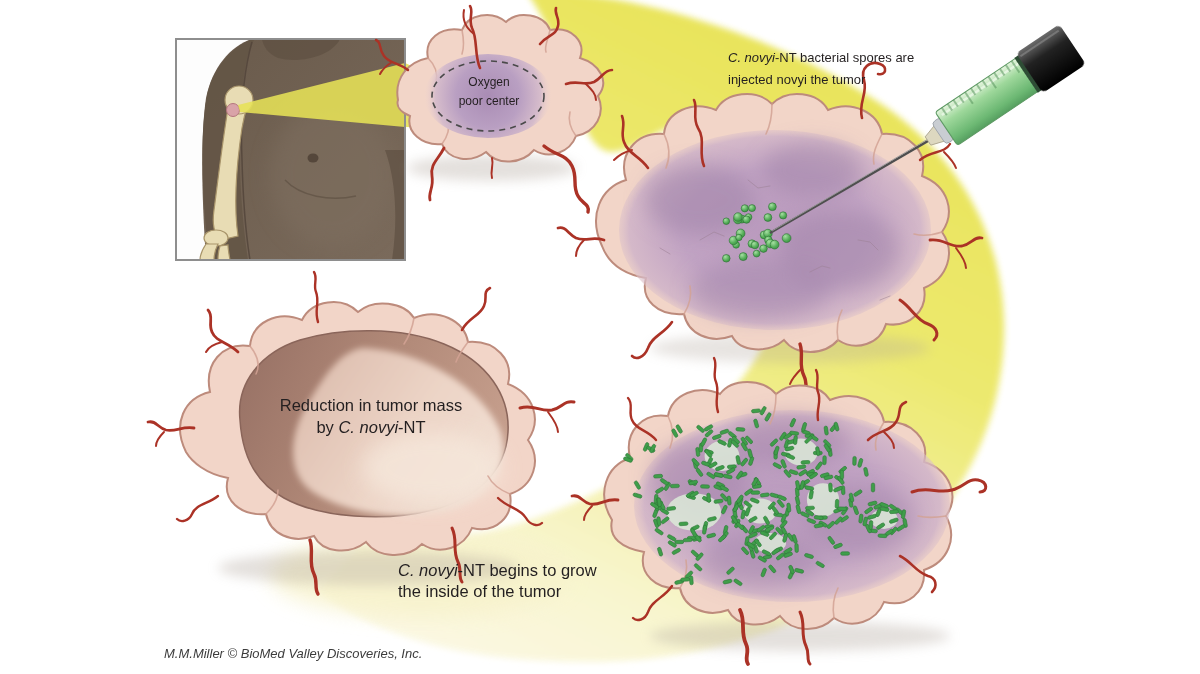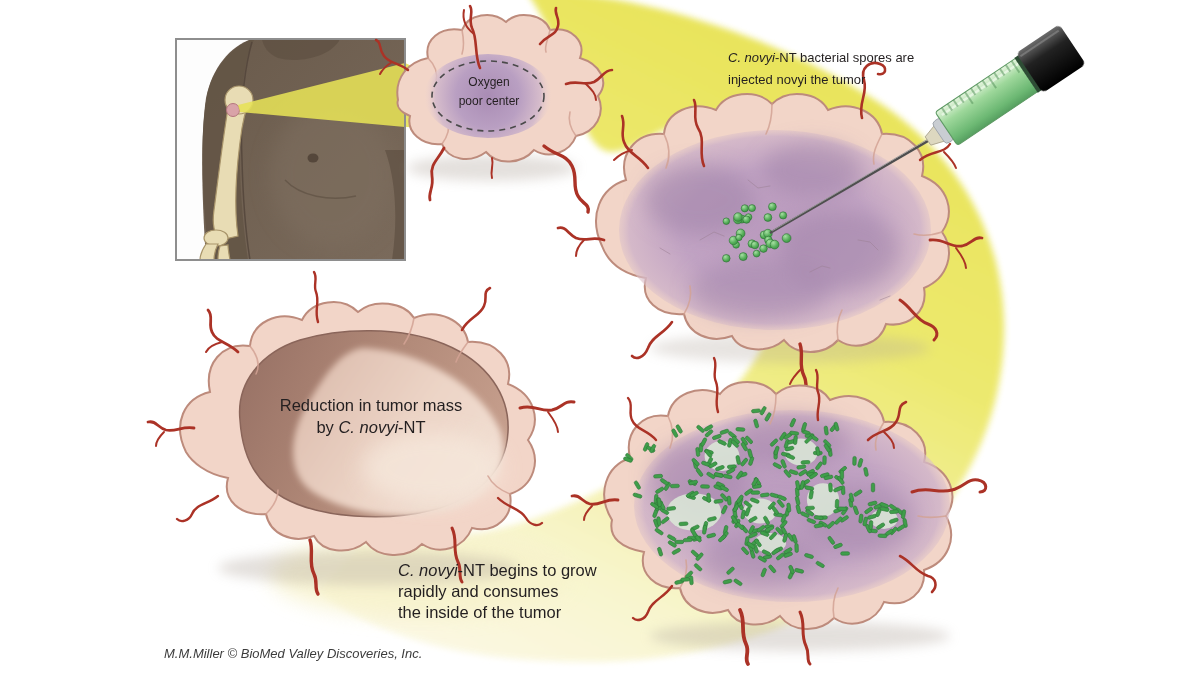--- a/index.html
+++ b/index.html
@@ -669,19 +669,18 @@
   <div class="line">poor center</div>
 </div>
 
 <div class="cap" id="cap-reduction">
   <div class="line">Reduction in tumor mass</div>
   <div class="line"><span>by </span><span class="it">C. novyi</span><span>-NT</span></div>
 </div>
 
 <div class="cap" id="cap-growth">
   <div class="line"><span class="it">C. novyi</span><span>-NT begins to grow</span></div>
-  <div class="line">rapidly and consumes</div>
   <div class="line">the inside of the tumor</div>
 </div>
 
 <div class="cap" id="cap-credit">M.M.Miller © BioMed Valley Discoveries, Inc.</div>
 
 </div>
 
 </body></html>

